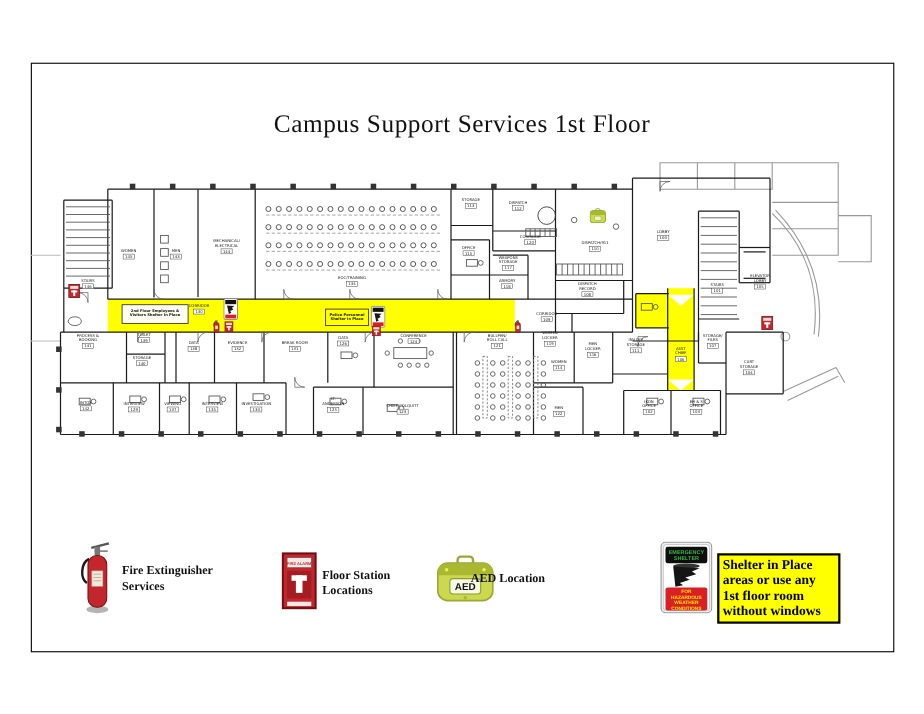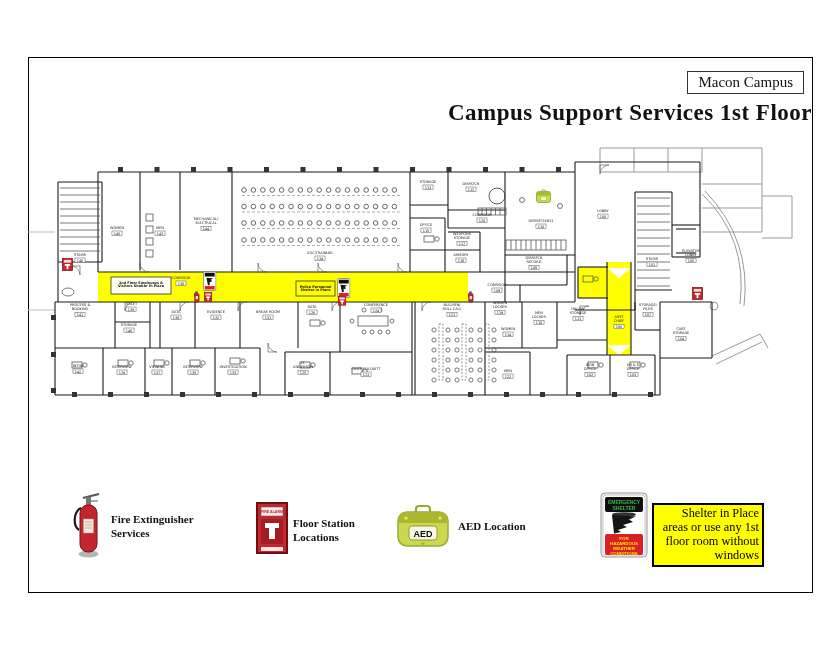--- a/index.html
+++ b/index.html
@@ -1,34 +1,33 @@
 <!DOCTYPE html>
 <html><head>
 <meta charset="utf-8">
 <style>
   html,body{margin:0;padding:0;background:#fff;}
   .page{position:relative;width:840px;height:649px;background:#fff;overflow:hidden;
         font-family:"Liberation Serif", serif;}
   .frame{position:absolute;left:28px;top:57px;width:783px;height:534px;border:1px solid #000;}
-  .title{position:absolute;left:28px;top:100px;width:784px;text-align:right;
-         font-size:23px;color:#111;letter-spacing:.5px;font-weight:bold;}
+  .title{position:absolute;left:28px;top:100px;width:784px;text-align:center;
+         font-size:23px;color:#111;letter-spacing:.5px;}
   .campus-box{position:absolute;right:36px;top:71px;border:1.3px solid #333;padding:2px 10px;
               font-size:15px;color:#111;background:#fff;}
   svg.plan{position:absolute;left:0;top:0;width:840px;height:649px;}
   .legend-label{position:absolute;font-weight:bold;font-size:11px;line-height:1.25;color:#111;}
   .note-box{position:absolute;left:652px;top:503px;width:102px;border:2px solid #000;background:#ffff00;
-            font-weight:normal;font-size:12.3px;line-height:1.13;padding:2px 3px;color:#000;text-align:right;}
+            font-weight:bold;font-size:12.3px;line-height:1.13;padding:2px 3px;color:#000;}
   .leg-icon{position:absolute;}
 </style>
 </head>
 <body>
 
 <div class="page">
   <div class="frame"></div>
-  <div class="campus-box">Macon Campus</div>
   <div class="title">Campus Support Services 1st Floor</div>
 
   <svg class="plan" id="plan" viewBox="0 0 840 649">
     <defs>
       <symbol id="sym-pull-station" viewBox="0 0 12 14">
         <rect x="0.5" y="0.5" width="11" height="13" fill="#c1272d" stroke="#7c1013" stroke-width="0.8"></rect>
         <rect x="2" y="2" width="8" height="3" fill="#f2dcd9"></rect>
         <rect x="3" y="6.5" width="6" height="2" fill="#fff"></rect>
         <rect x="5" y="6.5" width="2" height="5.5" fill="#fff"></rect>
       </symbol>
@@ -701,21 +700,21 @@
     <svg class="leg-icon" style="left:396px;top:503px" width="54" height="48" viewBox="0 0 54 48">
       <rect x="20" y="3" width="14" height="9" rx="3" fill="none" stroke="#9aa839" stroke-width="2.2"></rect>
       <rect x="2" y="9" width="50" height="34" rx="9" fill="#ccd94e" stroke="#9aa839" stroke-width="1.5"></rect>
       <path d="M2,18 Q2,9 11,9 H43 Q52,9 52,18 V20 H2 Z" fill="#aab831"></path>
       <circle cx="10" cy="15" r="1.6" fill="#e8f063"></circle>
       <circle cx="44" cy="15" r="1.6" fill="#e8f063"></circle>
       <rect x="13" y="23" width="28" height="14" rx="3" fill="#f7f9e4" stroke="#8d9c30"></rect>
       <text x="27" y="33.5" font-size="9" font-weight="bold" text-anchor="middle" fill="#111" font-family="Liberation Sans, sans-serif">AED</text>
       <circle cx="27" cy="40.5" r="1.6" fill="#aab831"></circle>
     </svg>
-    <div class="legend-label" style="left:458px;top:520px;width:130px">AED Location</div>
+    <div class="legend-label" style="left:428px;top:520px;width:130px">AED Location</div>
 
     <svg class="leg-icon" style="left:600px;top:492px" width="48" height="66" viewBox="0 0 48 66">
       <rect x="1" y="1" width="46" height="64" rx="4" fill="#f2f2f2" stroke="#999"></rect>
       <rect x="3" y="3" width="42" height="60" rx="3" fill="#fff" stroke="#ccc"></rect>
       <rect x="5" y="5" width="38" height="15" rx="2" fill="#0e0e0e"></rect>
       <text x="24" y="11.5" font-size="5" font-weight="bold" text-anchor="middle" fill="#3cb54a" font-family="Liberation Sans, sans-serif">EMERGENCY</text>
       <text x="24" y="17.5" font-size="5" font-weight="bold" text-anchor="middle" fill="#3cb54a" font-family="Liberation Sans, sans-serif">SHELTER</text>
       <ellipse cx="24" cy="22.5" rx="12" ry="2.3" fill="#333"></ellipse>
       <polygon points="12,23 36,24.5 29,27.5 33,30 23,33 27,35 18,38 21,40 14,41.5" fill="#151515"></polygon>
       <rect x="5" y="42" width="38" height="21" rx="2" fill="#d92027"></rect>

